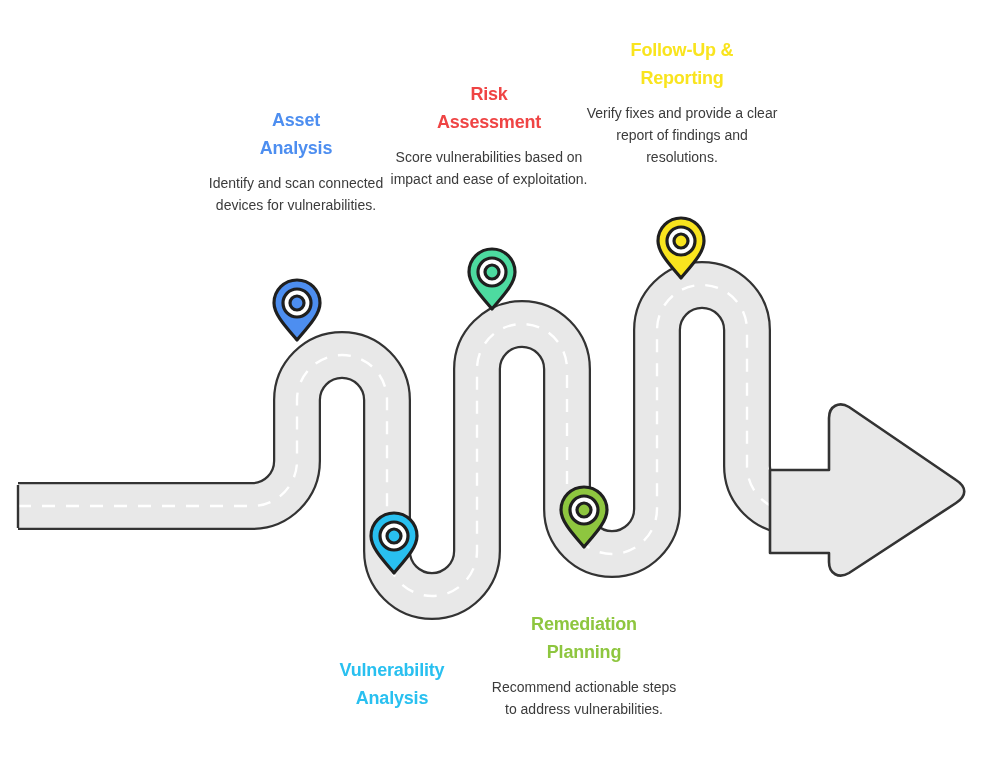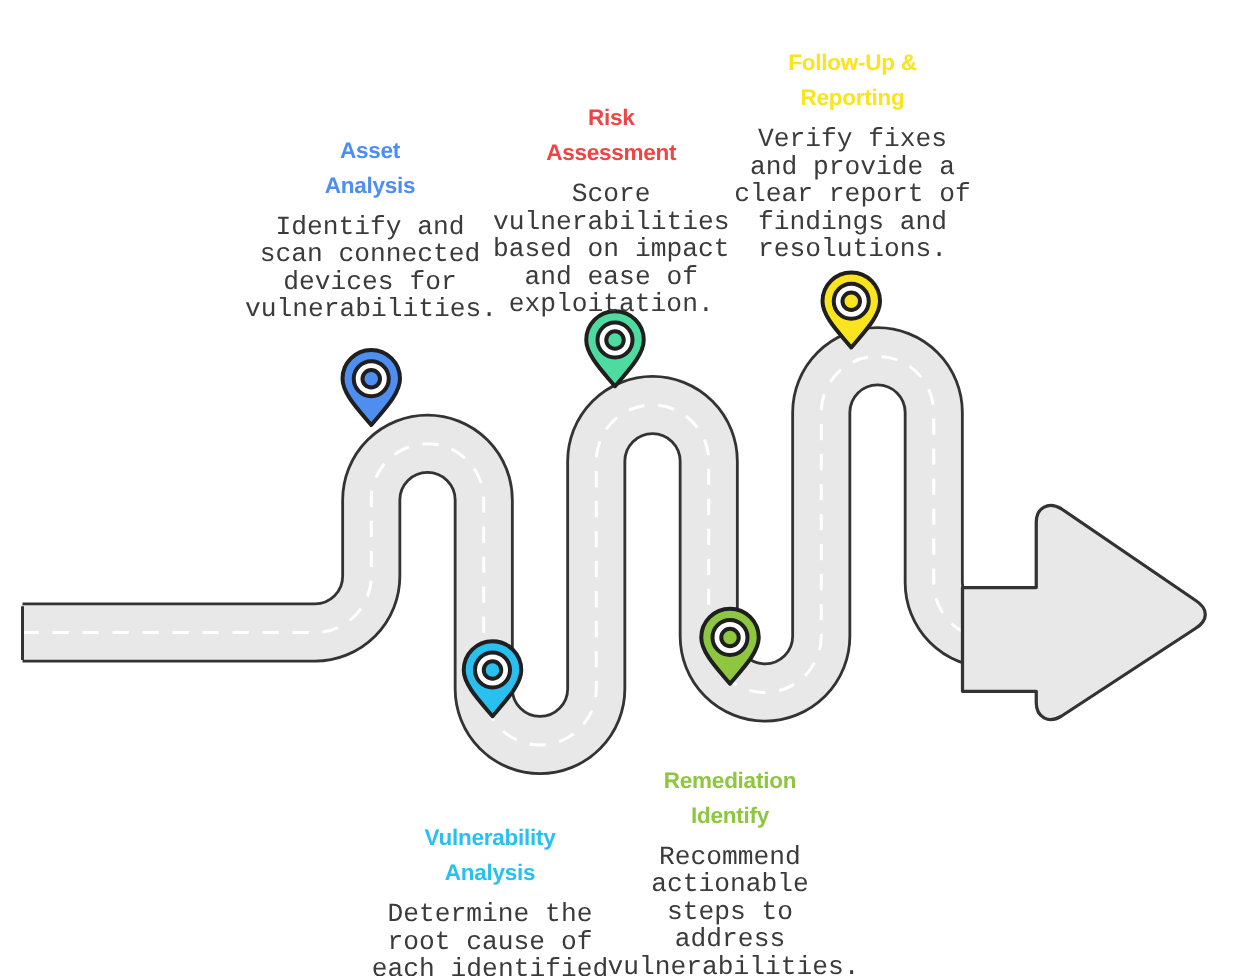--- a/index.html
+++ b/index.html
@@ -33,25 +33,24 @@
     text-align: center;
   }
   .step-title {
     font-weight: bold;
     font-size: 18px;
     line-height: 28px;
     margin: 0 0 10px 0;
     letter-spacing: -0.2px;
   }
   .step-desc {
-    font-size: 21px;
+    font-size: 14px;
     line-height: 22px;
     color: #3b3b3b;
     margin: 0;
-    font-family: Liberation Mono, monospace;
   }
   
   #step-1 { left: 196px; top: 106px; width: 200px; text-align: center; }
   #step-2 { left: 389px; top: 80px;  width: 200px; }
   #step-3 { left: 586px; top: 36px;  width: 192px; }
   #step-4 { left: 292px; top: 656px; width: 200px; text-align: center; }
   #step-5 { left: 486px; top: 610px; width: 196px; }
 
   .pin {
     position: absolute;
@@ -217,24 +216,23 @@
       <span>Reporting</span>
     </div>
     <p class="step-desc">Verify fixes and provide a clear report of findings and resolutions.</p>
   </div>
 
   <div class="step" id="step-4">
     <div class="step-title" style="color:#29c0f0">
       <span>Vulnerability</span><br>
       <span>Analysis</span>
     </div>
-    <p class="step-desc">Determine the root cause of each identified weakness.</p>
   </div>
 
   <div class="step" id="step-5">
     <div class="step-title" style="color:#8ec63f">
       <span>Remediation</span><br>
-      <span>Identify</span>
+      <span>Planning</span>
     </div>
     <p class="step-desc">Recommend actionable steps to address vulnerabilities.</p>
   </div>
 
 </div>
 
 </body></html>

